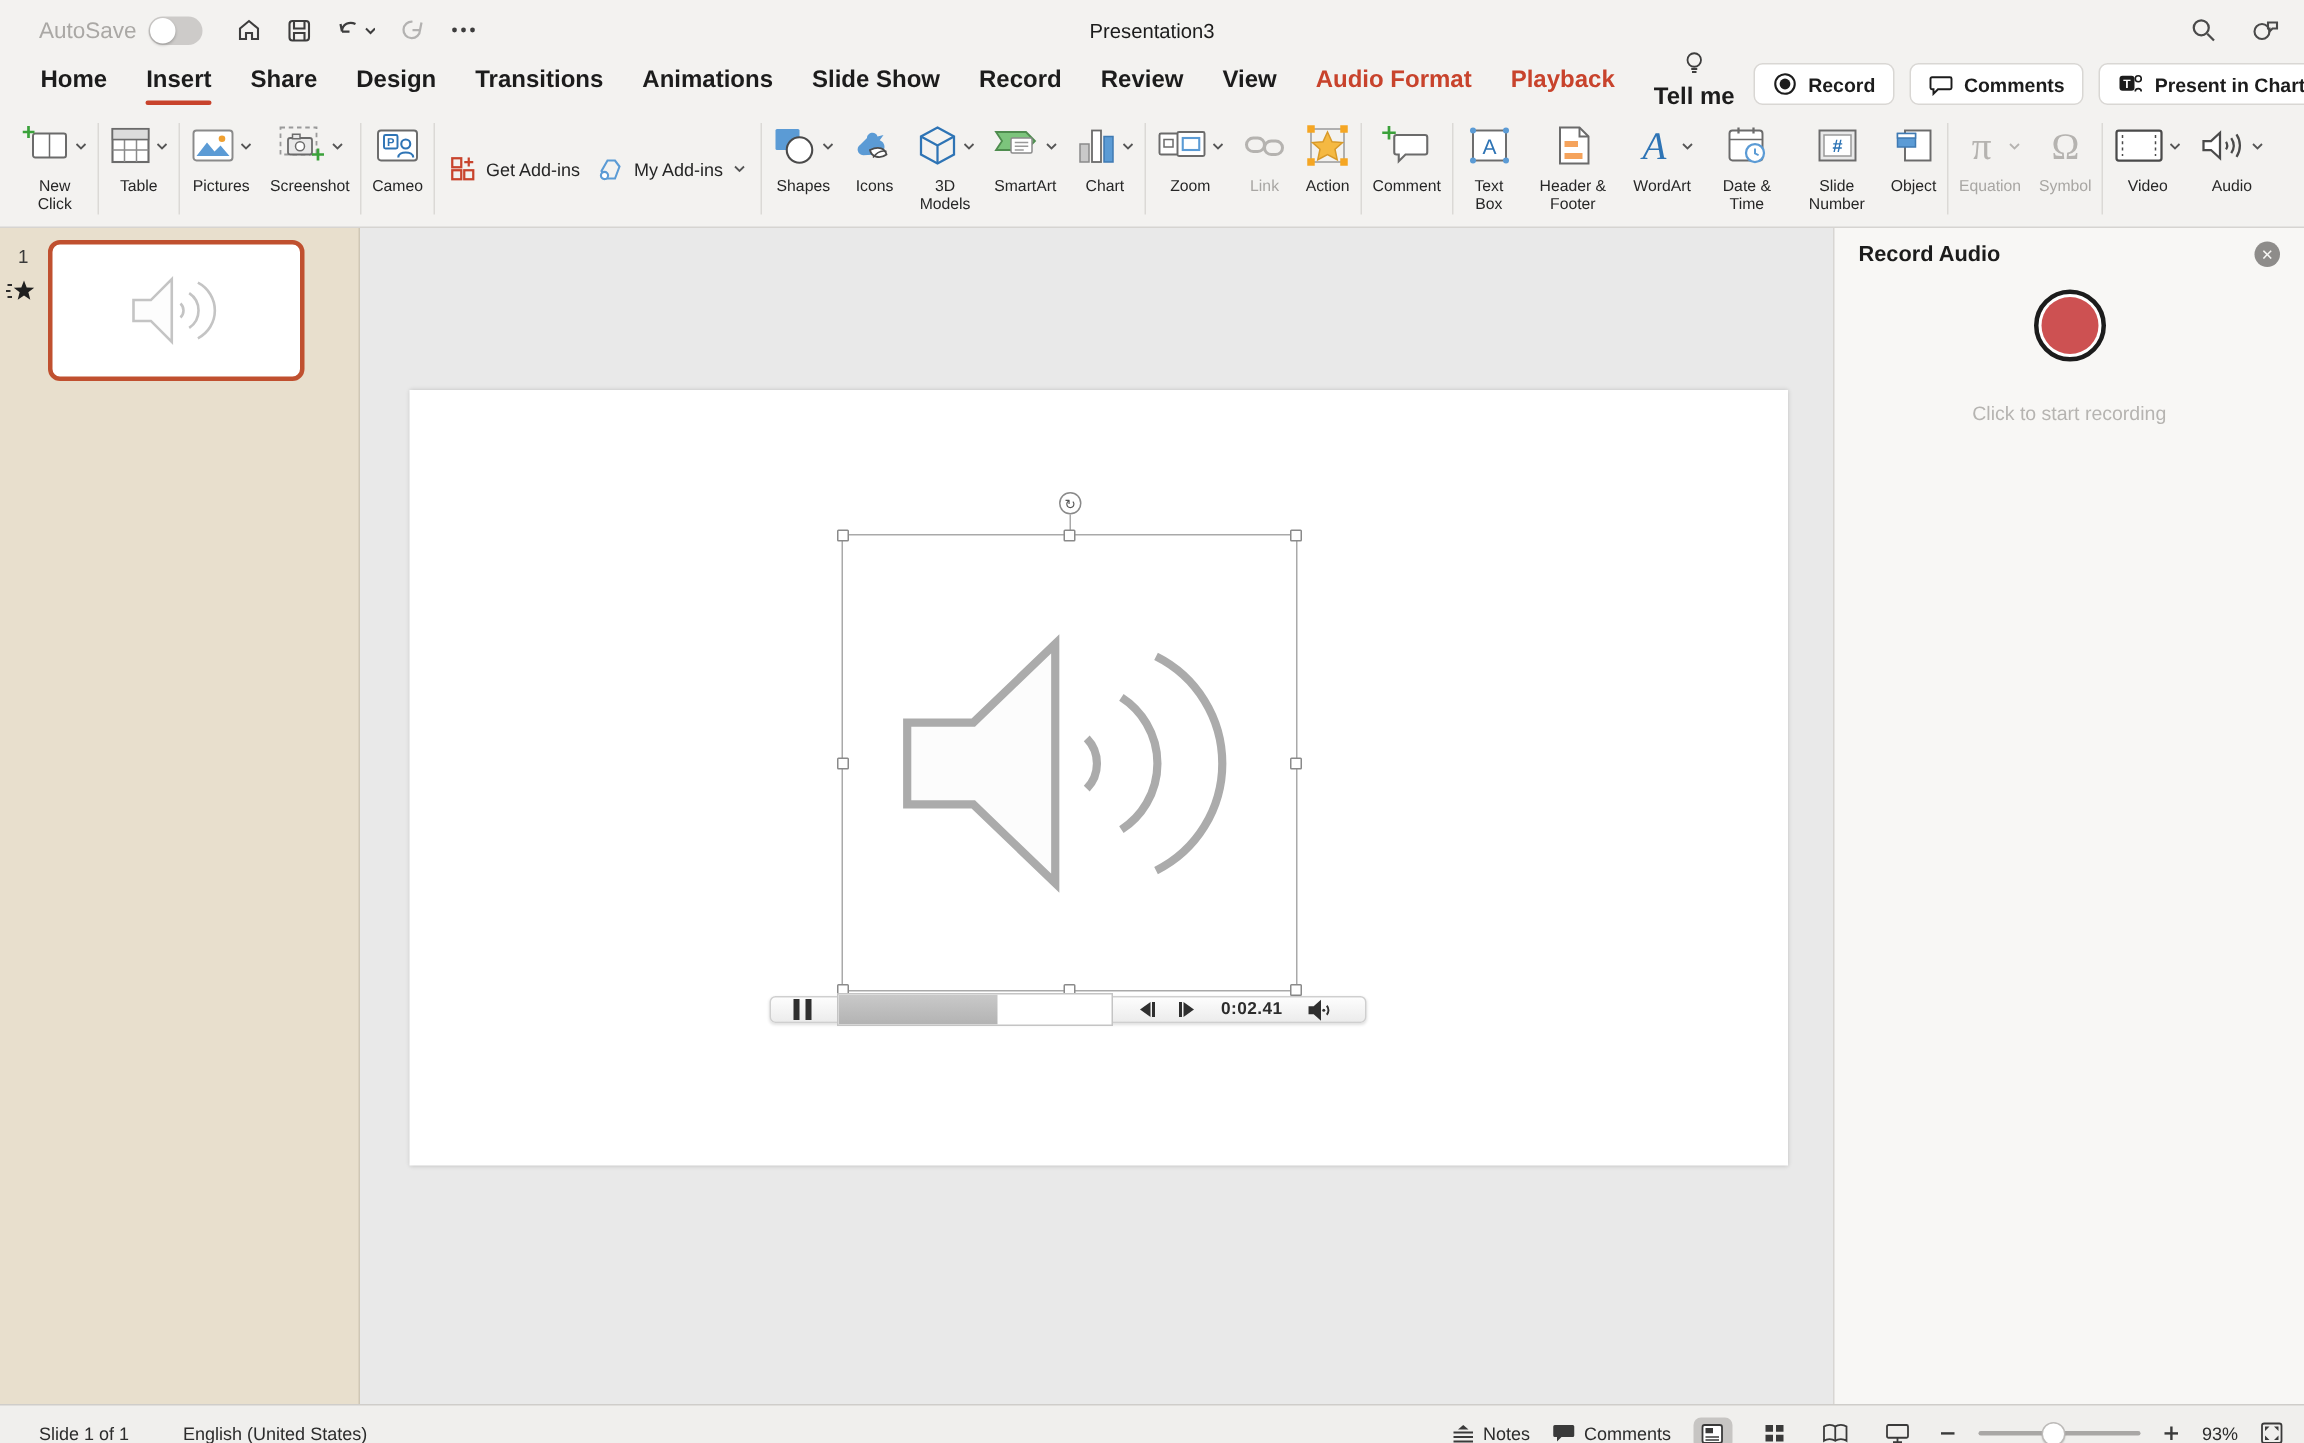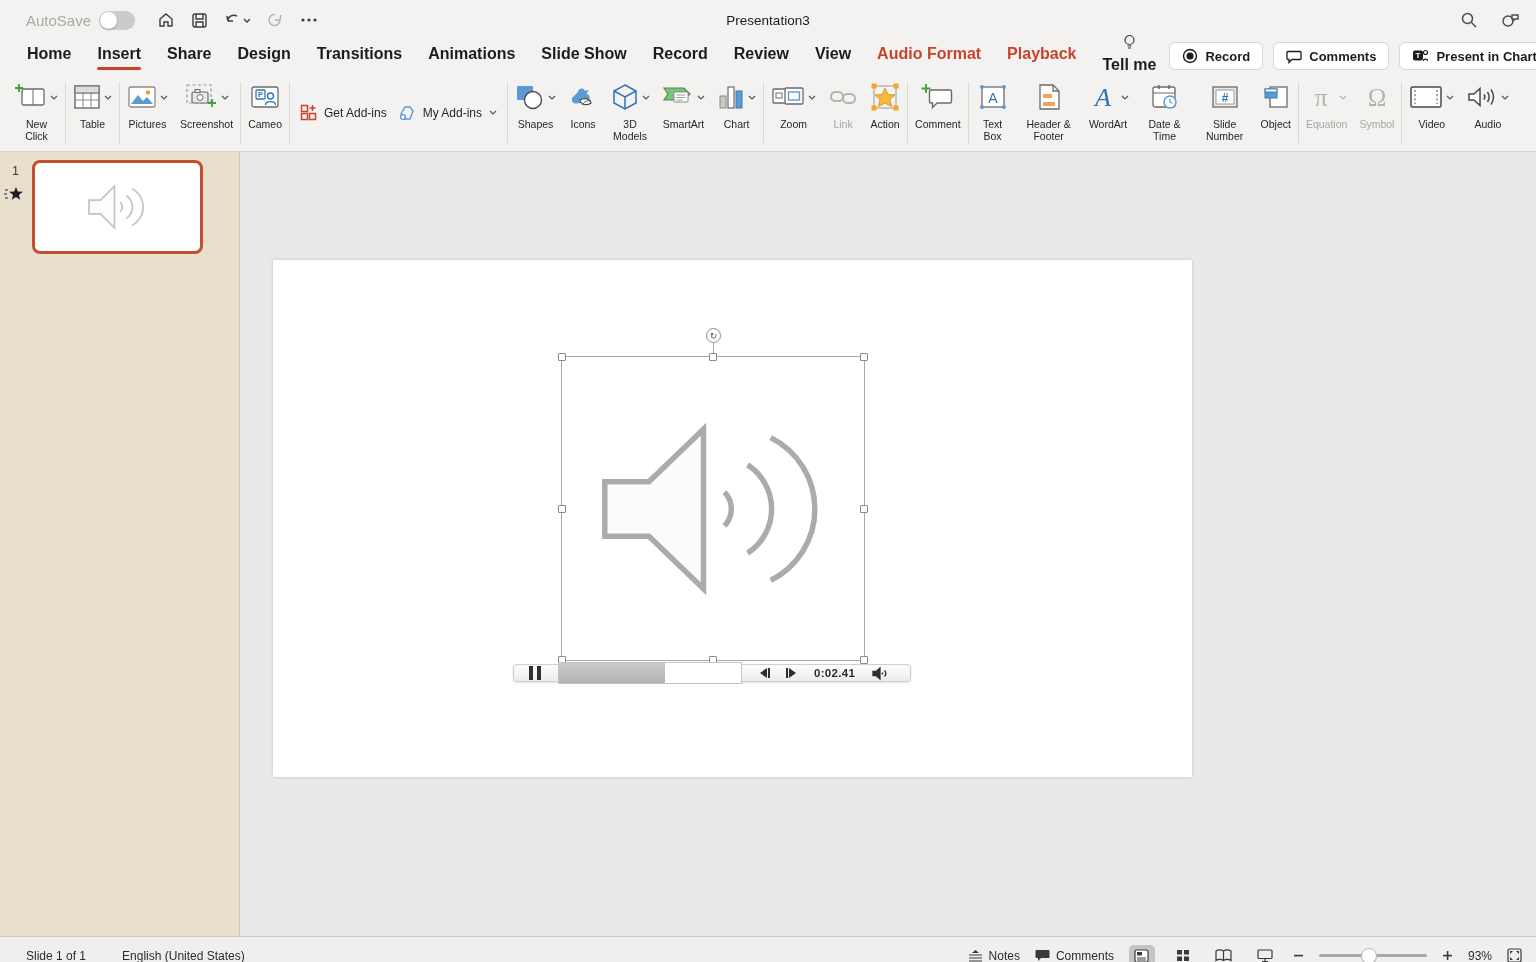--- a/index.html
+++ b/index.html
@@ -676,20 +676,28 @@
           <svg width="18" height="15" viewBox="0 0 18 15" fill="none" stroke="#2f2f2f" stroke-width="1.3">
             <path d="M2 5.5 h3 l4-3.5 v11 l-4-3.5 h-3 z" fill="#2f2f2f"></path>
             <circle cx="11.5" cy="7.5" r="1" fill="#2f2f2f" stroke="none"></circle>
             <path d="M13.5 4.5 a4.5 4.5 0 0 1 0 6"></path>
           </svg>
         </span>
     </div>
 
   </div>
 
+  <div class="panel">
+    <div class="panel-title">Record Audio</div>
+    <div class="panel-close">✕</div>
+    <div class="rec-btn">
+        <i></i>
+      </div>
+    <div class="rec-hint">Click to start recording</div>
+  </div>
 </div>
 
 <div class="statusbar">
   <div class="sb-left">
     <span>Slide 1 of 1</span>
     <span>English (United States)</span>
   </div>
   <div class="sb-right">
     <span class="sb-item">
       <span>

